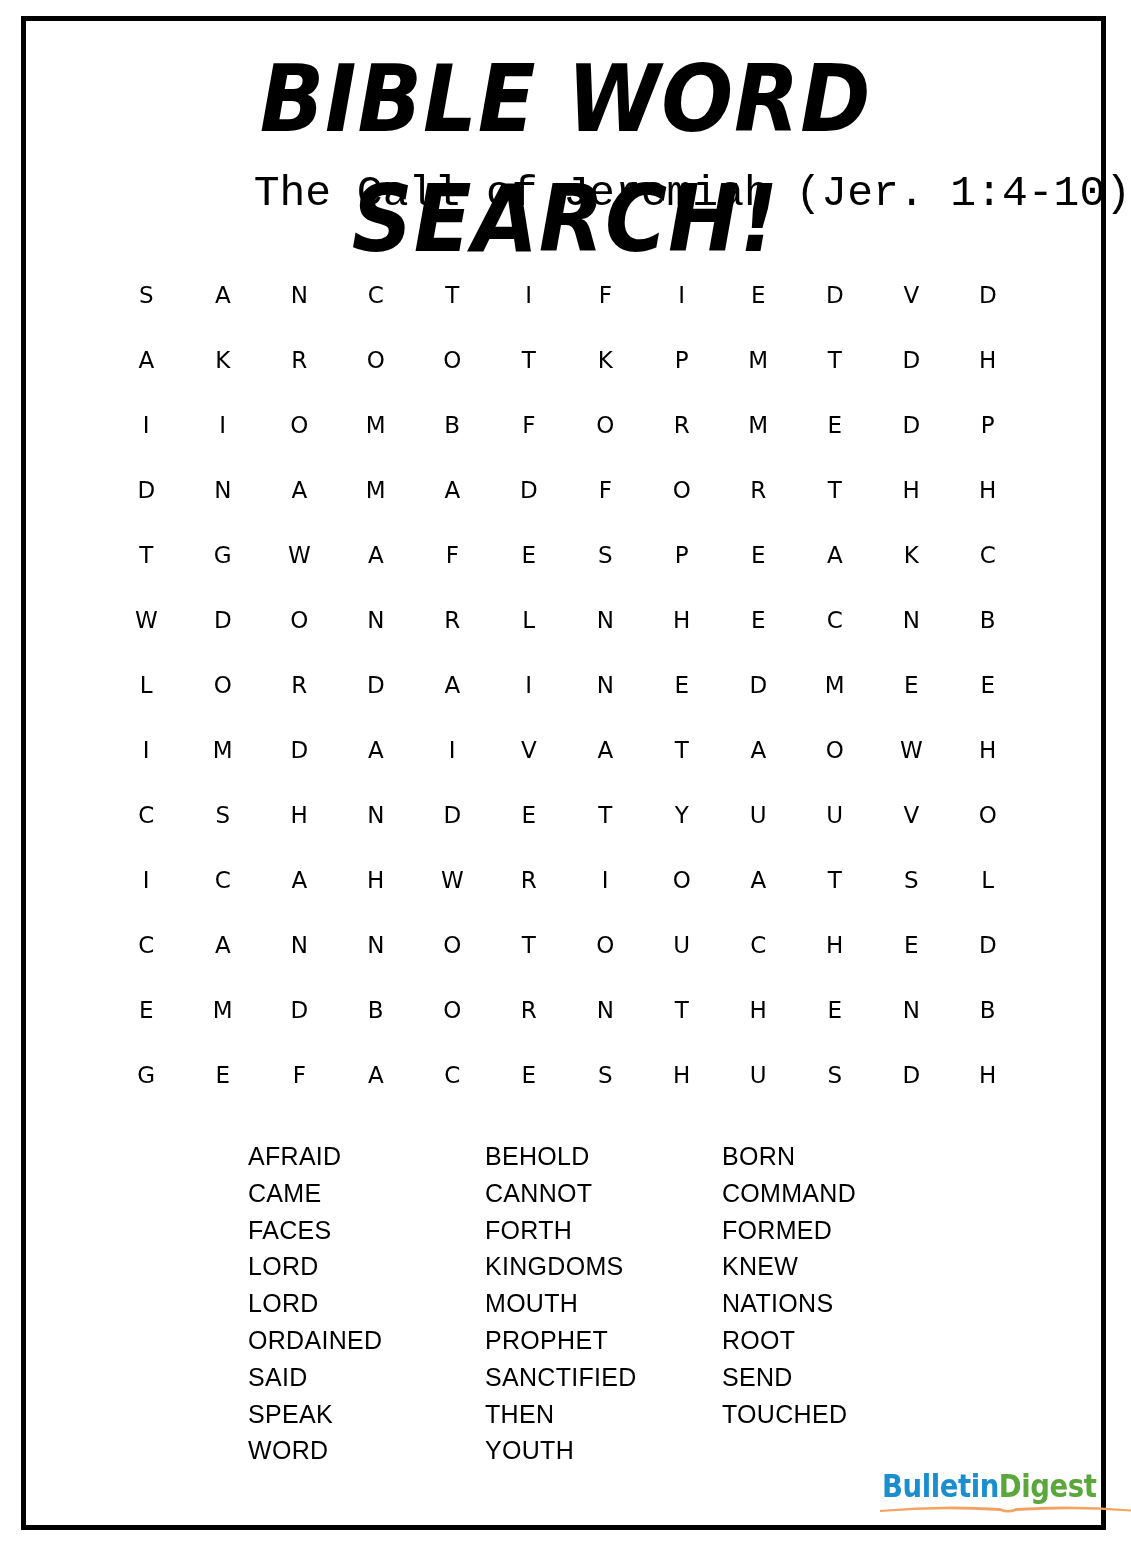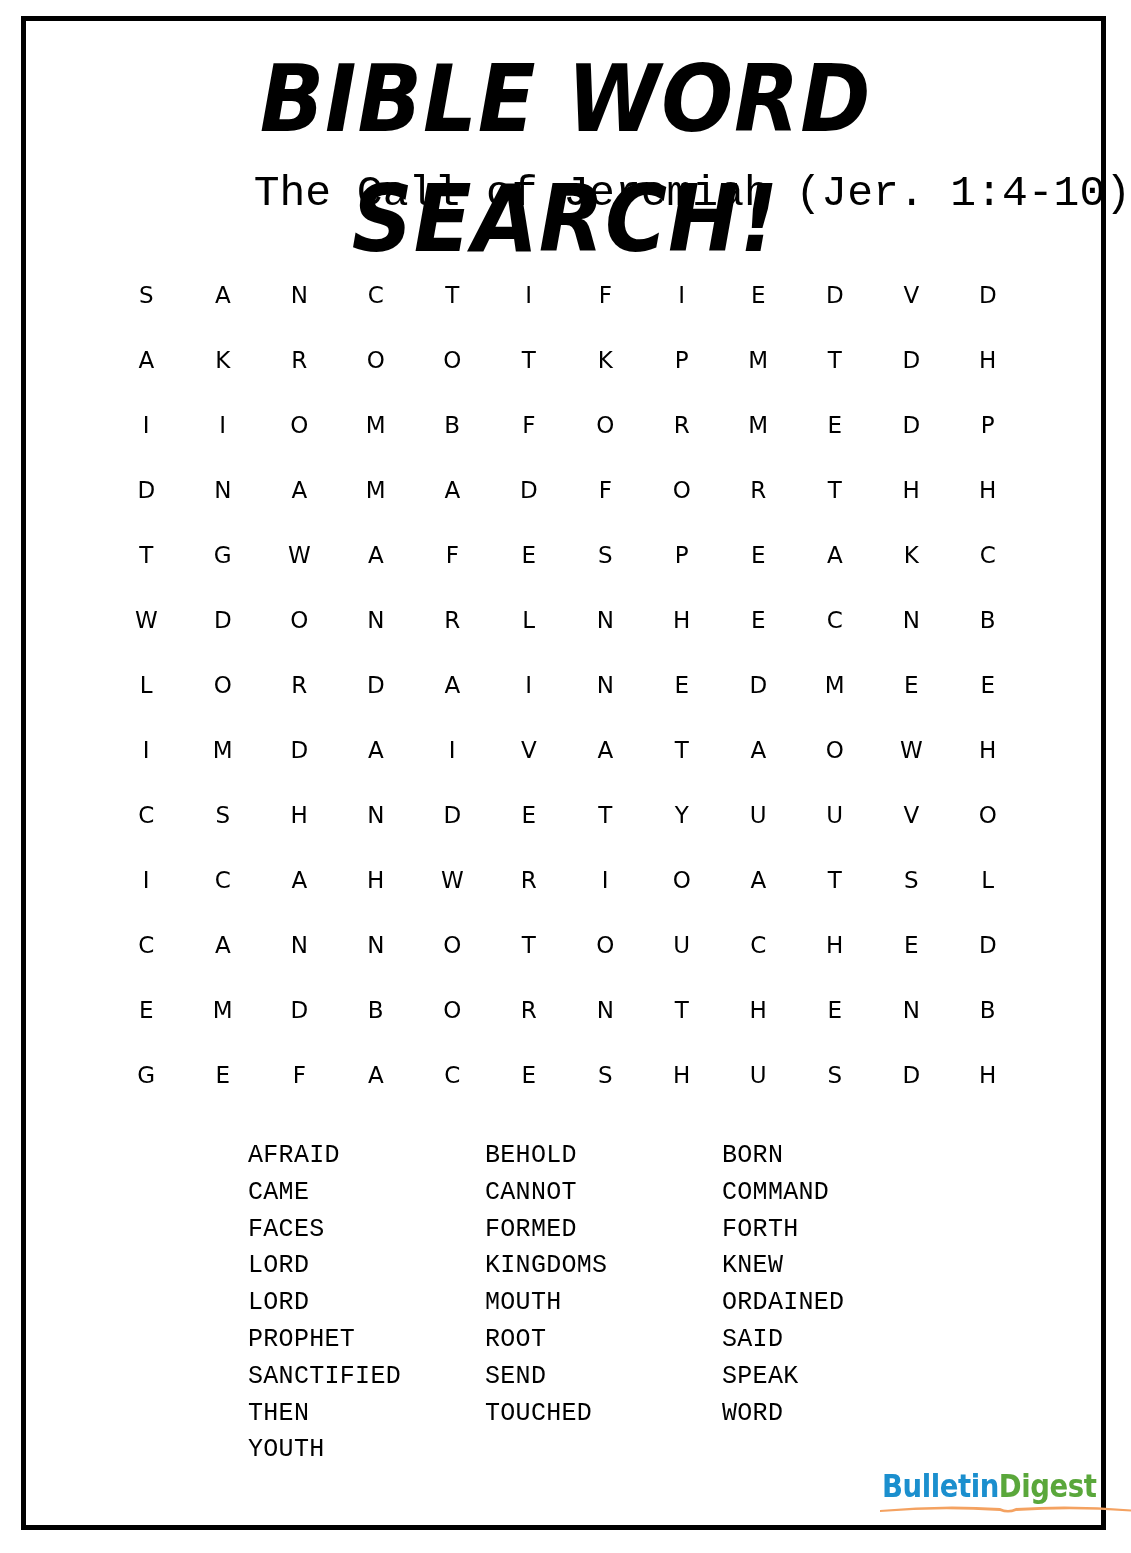--- a/index.html
+++ b/index.html
@@ -3,21 +3,21 @@
   <meta charset="utf-8">
   <style>
     html, body { margin: 0; padding: 0; background: #ffffff; }
     body { width: 1131px; height: 1553px; position: relative; overflow: hidden; font-family: "DejaVu Sans", sans-serif; color: #000; }
     .frame { position: absolute; left: 21px; top: 16px; width: 1075px; height: 1504px; border: 5px solid #000; background: #fff; }
     .title { position: absolute; left: 0; top: 40px; width: 1131px; text-align: center; font-family: "DejaVu Sans", sans-serif; font-weight: bold; font-size: 92px; letter-spacing: 1px; line-height: 120px; transform: scaleX(0.92); transform-origin: center; font-style: italic; }
     .subtitle { position: absolute; left: 0; top: 164px; width: 1131px; text-align: right; font-family: Liberation Mono, monospace; font-size: 43px; line-height: 60px; }
     .grid { position: absolute; left: 108px; top: 262px; width: 916px; display: grid; grid-template-columns: repeat(12, 76.5px); grid-auto-rows: 65px; }
     .cell { display: flex; align-items: center; justify-content: center; font-family: "DejaVu Sans", sans-serif; font-size: 23px; font-weight: normal; }
     .words { position: absolute; left: 248px; top: 1138px; display: grid; grid-template-columns: 237px 237px 237px; grid-auto-rows: 36.8px; }
-    .word { font-family: Liberation Mono, monospace; font-size: 25px; line-height: 36px; letter-spacing: 0.3px; }
+    .word { font-family: Liberation Sans, sans-serif; font-size: 25px; line-height: 36px; letter-spacing: 0.3px; }
     .logo { position: absolute; left: 880px; top: 1466px; width: 256px; height: 50px; }
     .logo-text { position: absolute; left: 2px; top: 0; font-family: "DejaVu Sans", sans-serif; font-weight: bold; font-size: 32px; line-height: 40px; letter-spacing: -0.5px; transform: scaleX(0.86); transform-origin: left; white-space: nowrap; }
     .logo-a { color: #1b8fce; }
     .logo-b { color: #5aa73b; }
     .logo-book { position: absolute; left: 0; top: 36px; width: 256px; height: 12px; }
   </style>
 </head>
 <body>
 
 <div class="frame"></div>
@@ -185,27 +185,28 @@
   </div>
 
 <div class="words" id="words">
     <div class="word">AFRAID</div>
     <div class="word">BEHOLD</div>
     <div class="word">BORN</div>
     <div class="word">CAME</div>
     <div class="word">CANNOT</div>
     <div class="word">COMMAND</div>
     <div class="word">FACES</div>
+    <div class="word">FORTH</div>
     <div class="word">FORMED</div>
-    <div class="word">FORTH</div>
     <div class="word">LORD</div>
     <div class="word">KINGDOMS</div>
     <div class="word">KNEW</div>
     <div class="word">LORD</div>
     <div class="word">MOUTH</div>
+    <div class="word">NATIONS</div>
     <div class="word">ORDAINED</div>
     <div class="word">PROPHET</div>
     <div class="word">ROOT</div>
     <div class="word">SAID</div>
     <div class="word">SANCTIFIED</div>
     <div class="word">SEND</div>
     <div class="word">SPEAK</div>
     <div class="word">THEN</div>
     <div class="word">TOUCHED</div>
     <div class="word">WORD</div>

